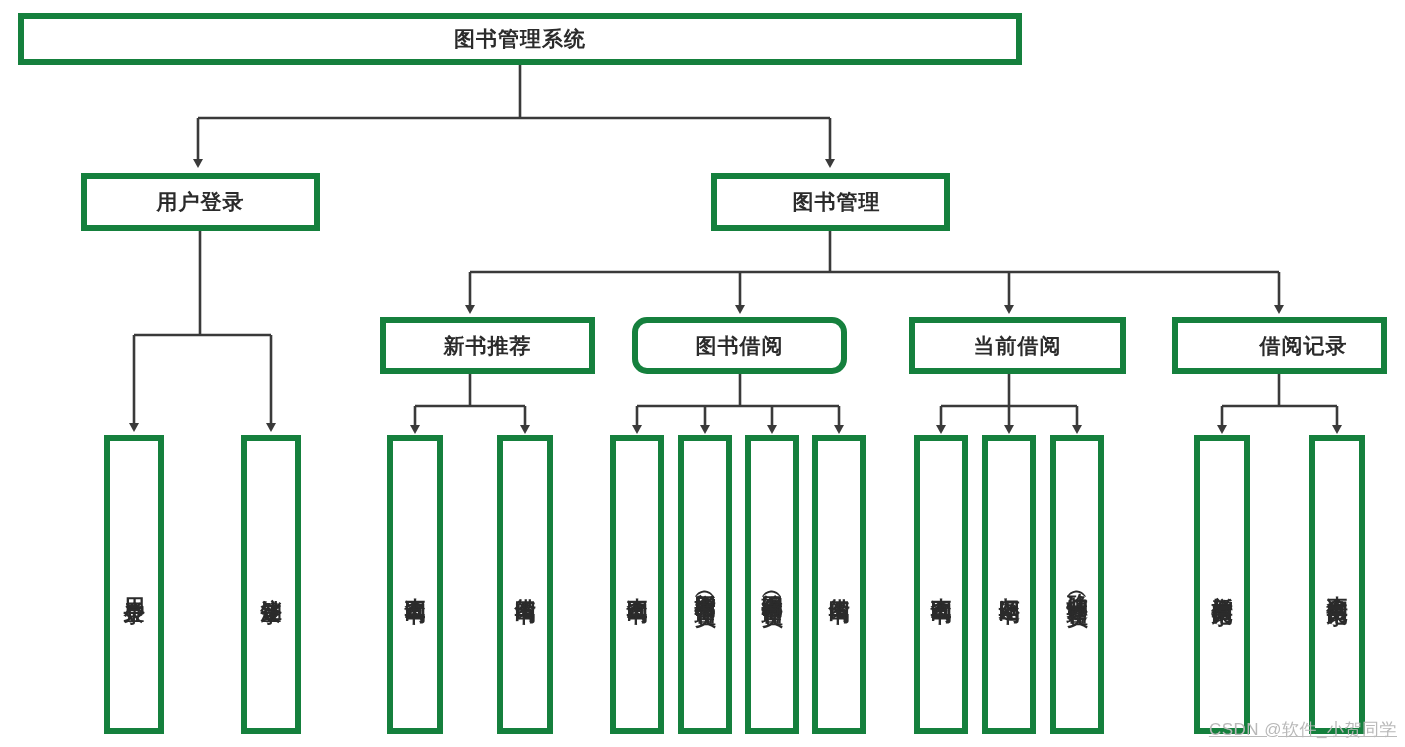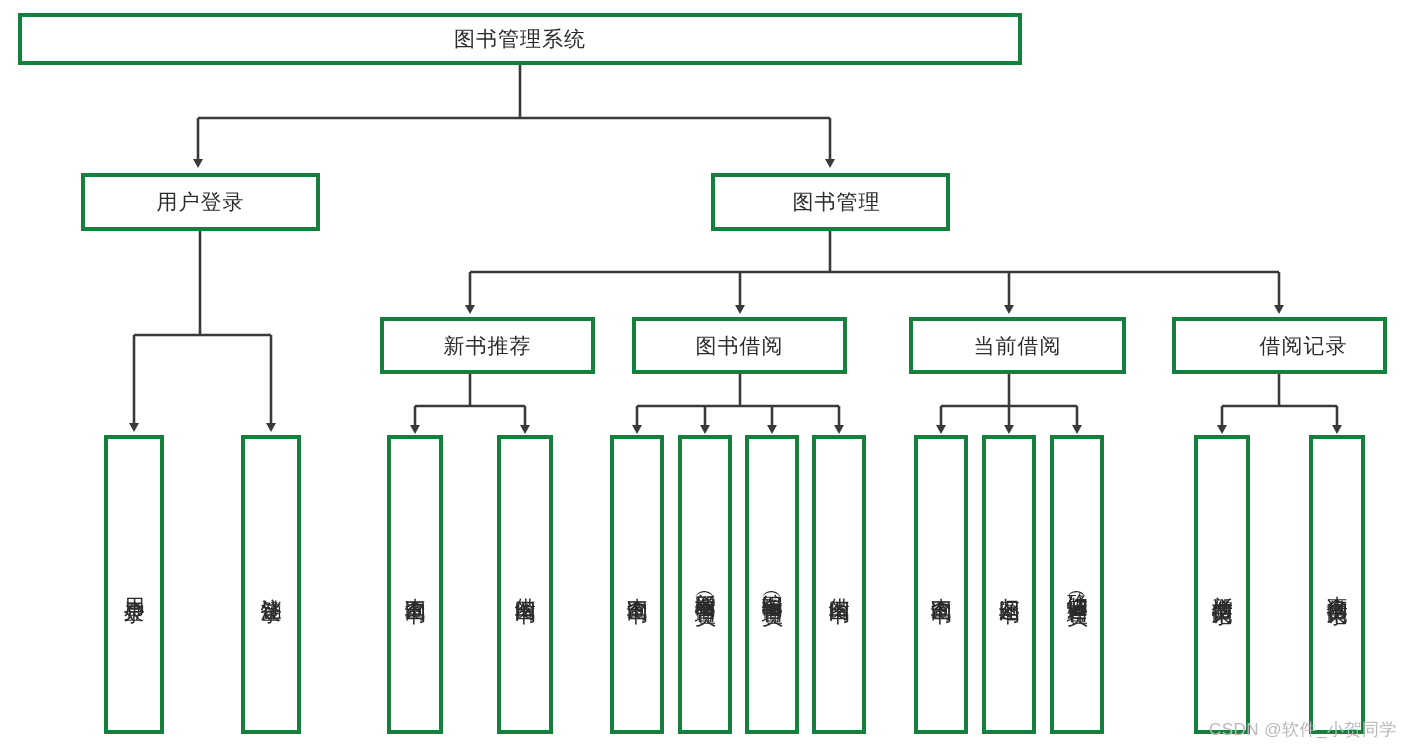--- a/index.html
+++ b/index.html
@@ -22,26 +22,27 @@
     position: absolute;
     left: 0;
     top: 0;
     width: 1405px;
     height: 747px;
   }
   .node {
     position: absolute;
     box-sizing: border-box;
     background: #ffffff;
-    border: 4px solid #15803d;
+    border: 6px solid #15803d;
     display: flex;
     align-items: center;
     justify-content: center;
     color: #2b2b2b;
     z-index: 3;
+    font-weight: bold;
   }
   .node.horiz {
     font-size: 21px;
     letter-spacing: 1px;
     line-height: 1.2;
   }
   .node.vert {
     writing-mode: vertical-rl;
     text-orientation: upright;
     font-size: 21px;
@@ -58,20 +59,21 @@
   }
   .watermark {
     position: absolute;
     right: 8px;
     bottom: 6px;
     font-size: 17px;
     color: #b9b9b9;
     letter-spacing: 0.5px;
     z-index: 5;
     white-space: nowrap;
+    text-decoration: underline;
   }
 </style>
 </head>
 <body>
 
 <div id="canvas">
 
   <svg id="edges" viewBox="0 0 1405 747" xmlns="http://www.w3.org/2000/svg">
     <defs>
       <marker id="arrow" markerWidth="9" markerHeight="10" refX="1" refY="5" orient="auto" markerUnits="userSpaceOnUse">
@@ -121,21 +123,21 @@
       <path d="M1337,406 L1337,426" marker-end="url(#arrow)"></path>
     </g>
   </svg>
 
   <div class="node horiz" style="left:18px; top:13px; width:1004px; height:52px;">图书管理系统</div>
 
   <div class="node horiz" style="left:81px; top:173px; width:239px; height:58px;">用户登录</div>
   <div class="node horiz" style="left:711px; top:173px; width:239px; height:58px;padding-left:12px;">图书管理</div>
 
   <div class="node horiz" style="left:380px; top:317px; width:215px; height:57px;">新书推荐</div>
-  <div class="node horiz" style="left:632px; top:317px; width:215px; height:57px;">图书借阅</div>
+  <div class="node horiz" style="left:632px; top:317px; width:215px; height:57px;border-radius:15px;">图书借阅</div>
   <div class="node horiz" style="left:901px; top:317px; width:217px; height:57px;margin-left:8px;">当前借阅</div>
   <div class="node horiz" style="left:1172px; top:317px; width:215px; height:57px;padding-left:48px;">借阅记录</div>
 
   <div class="node vert" style="left:104px; top:435px; width:60px; height:299px;">
     <span class="vtext">用户登录</span>
   </div>
   <div class="node vert" style="left:241px; top:435px; width:60px; height:299px;">
     <span class="vtext">注销登录</span>
   </div>
 

